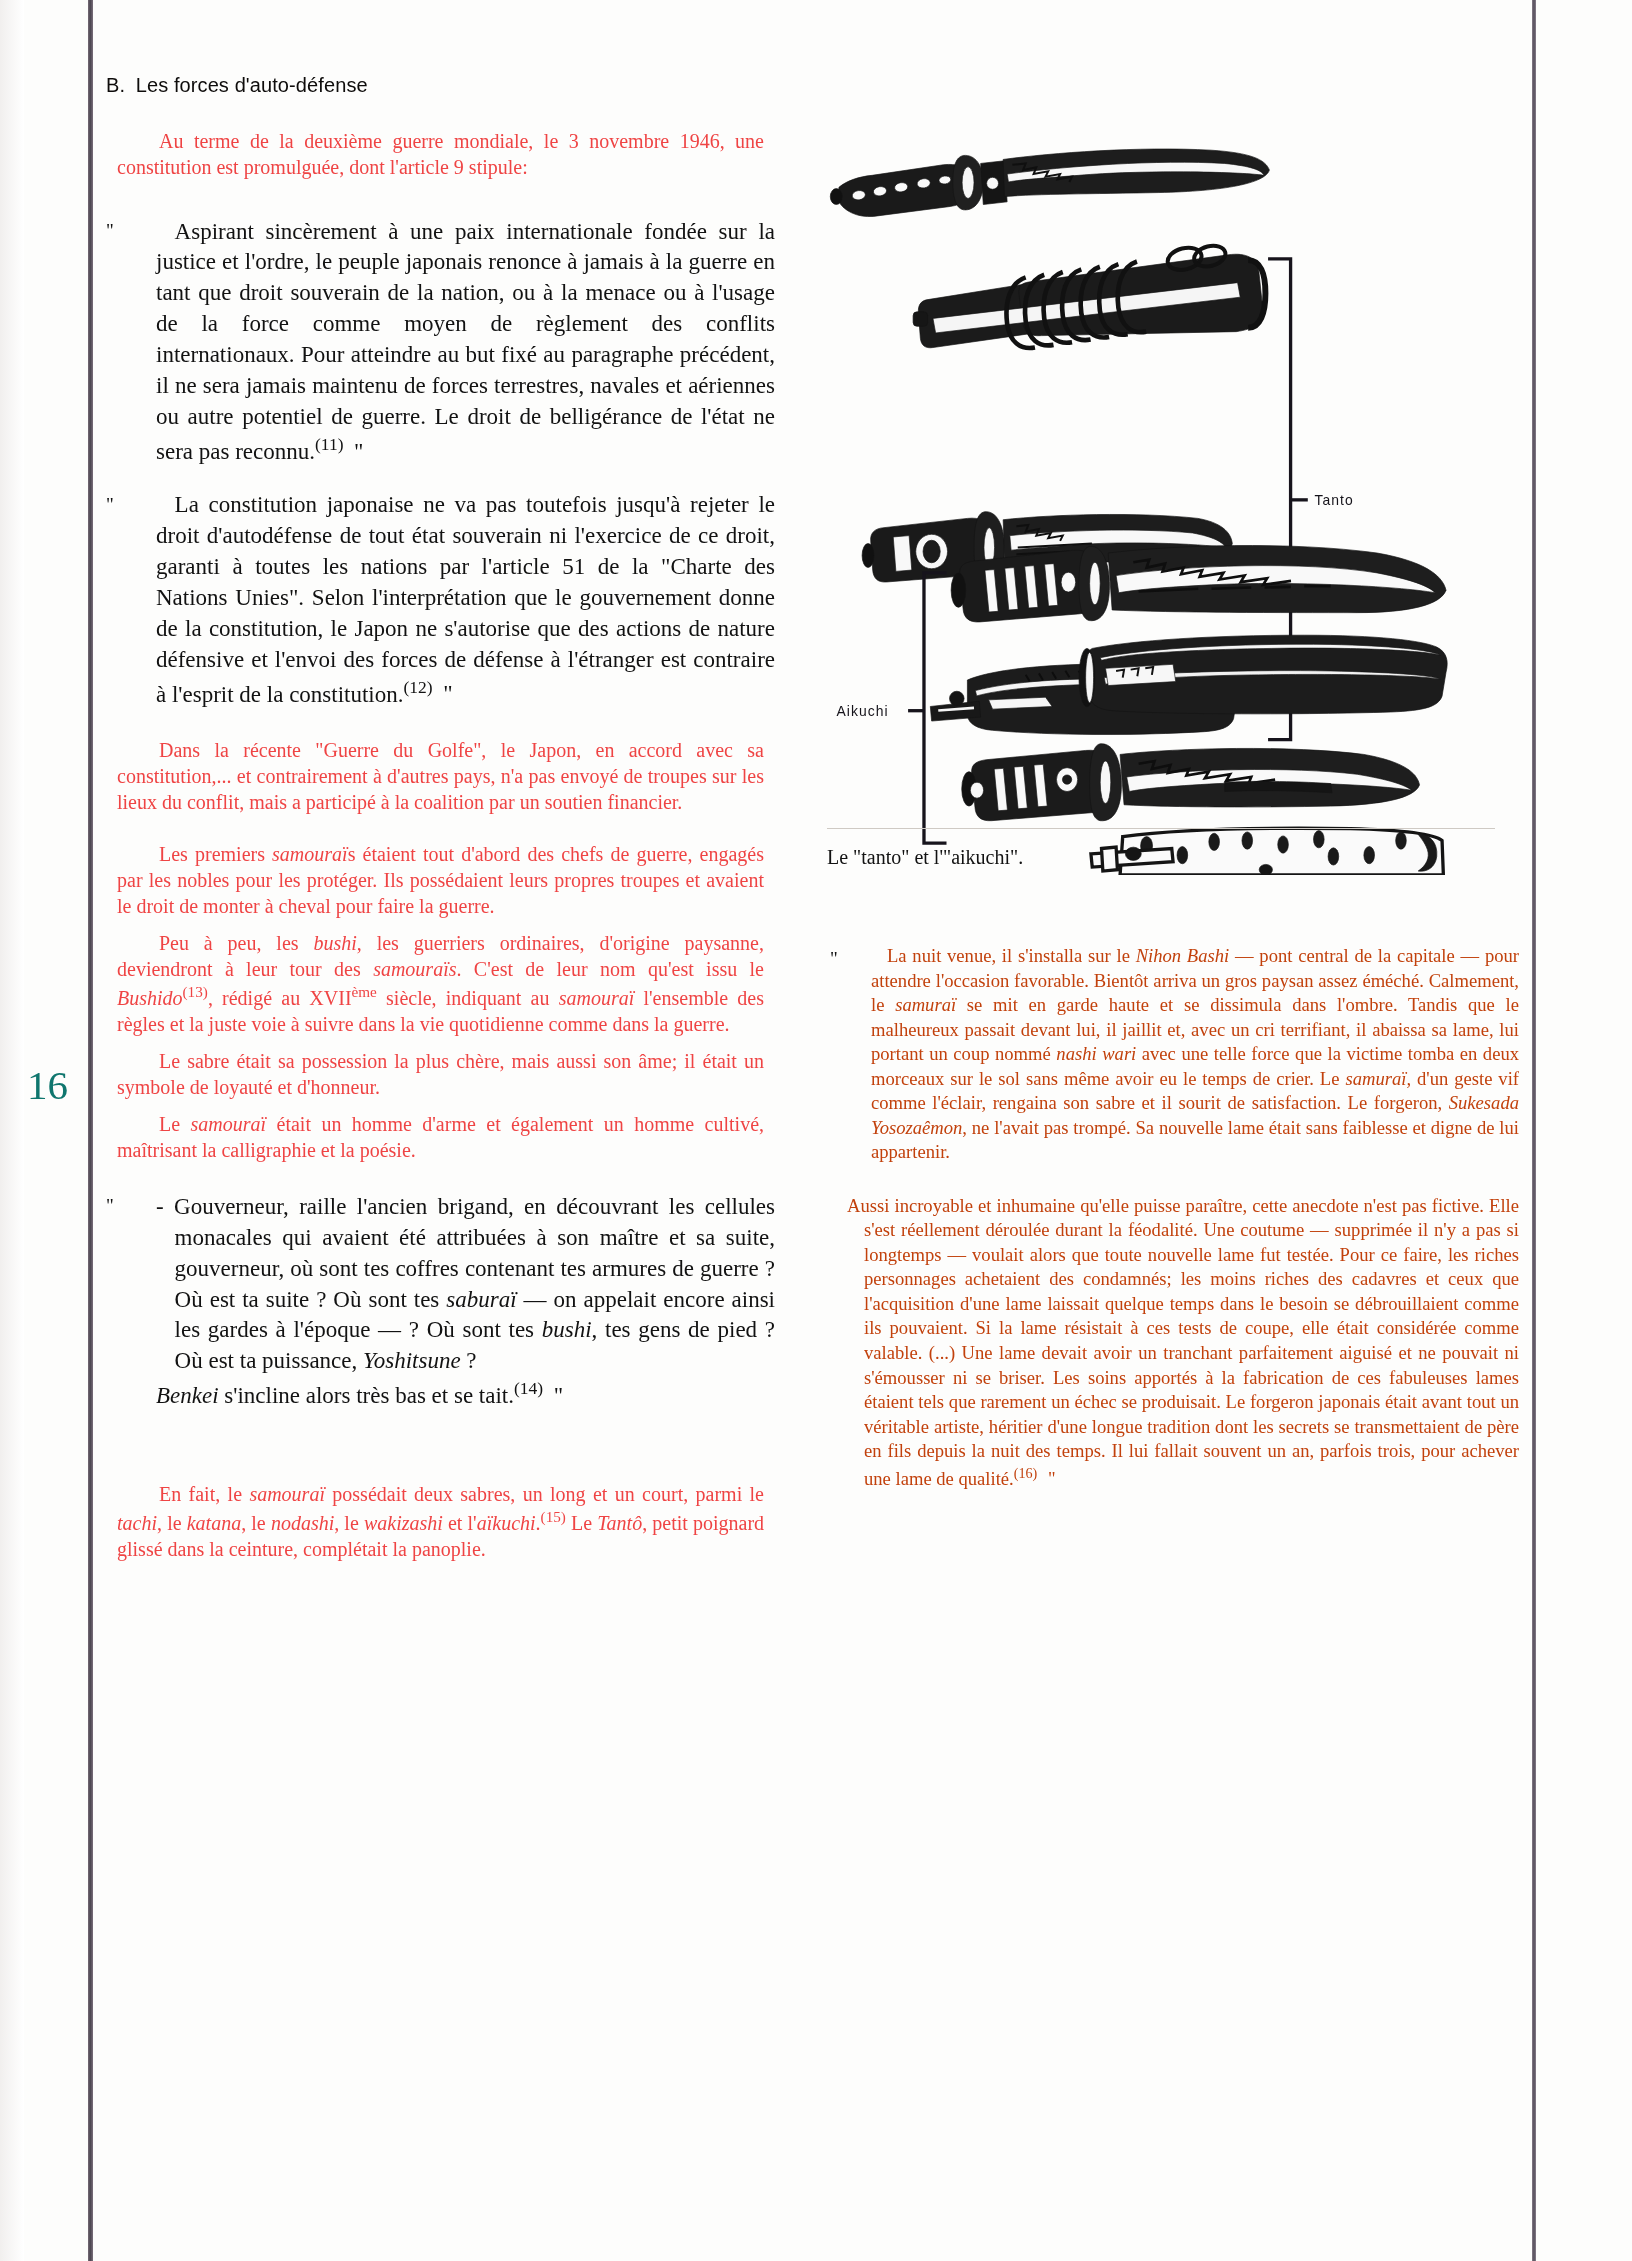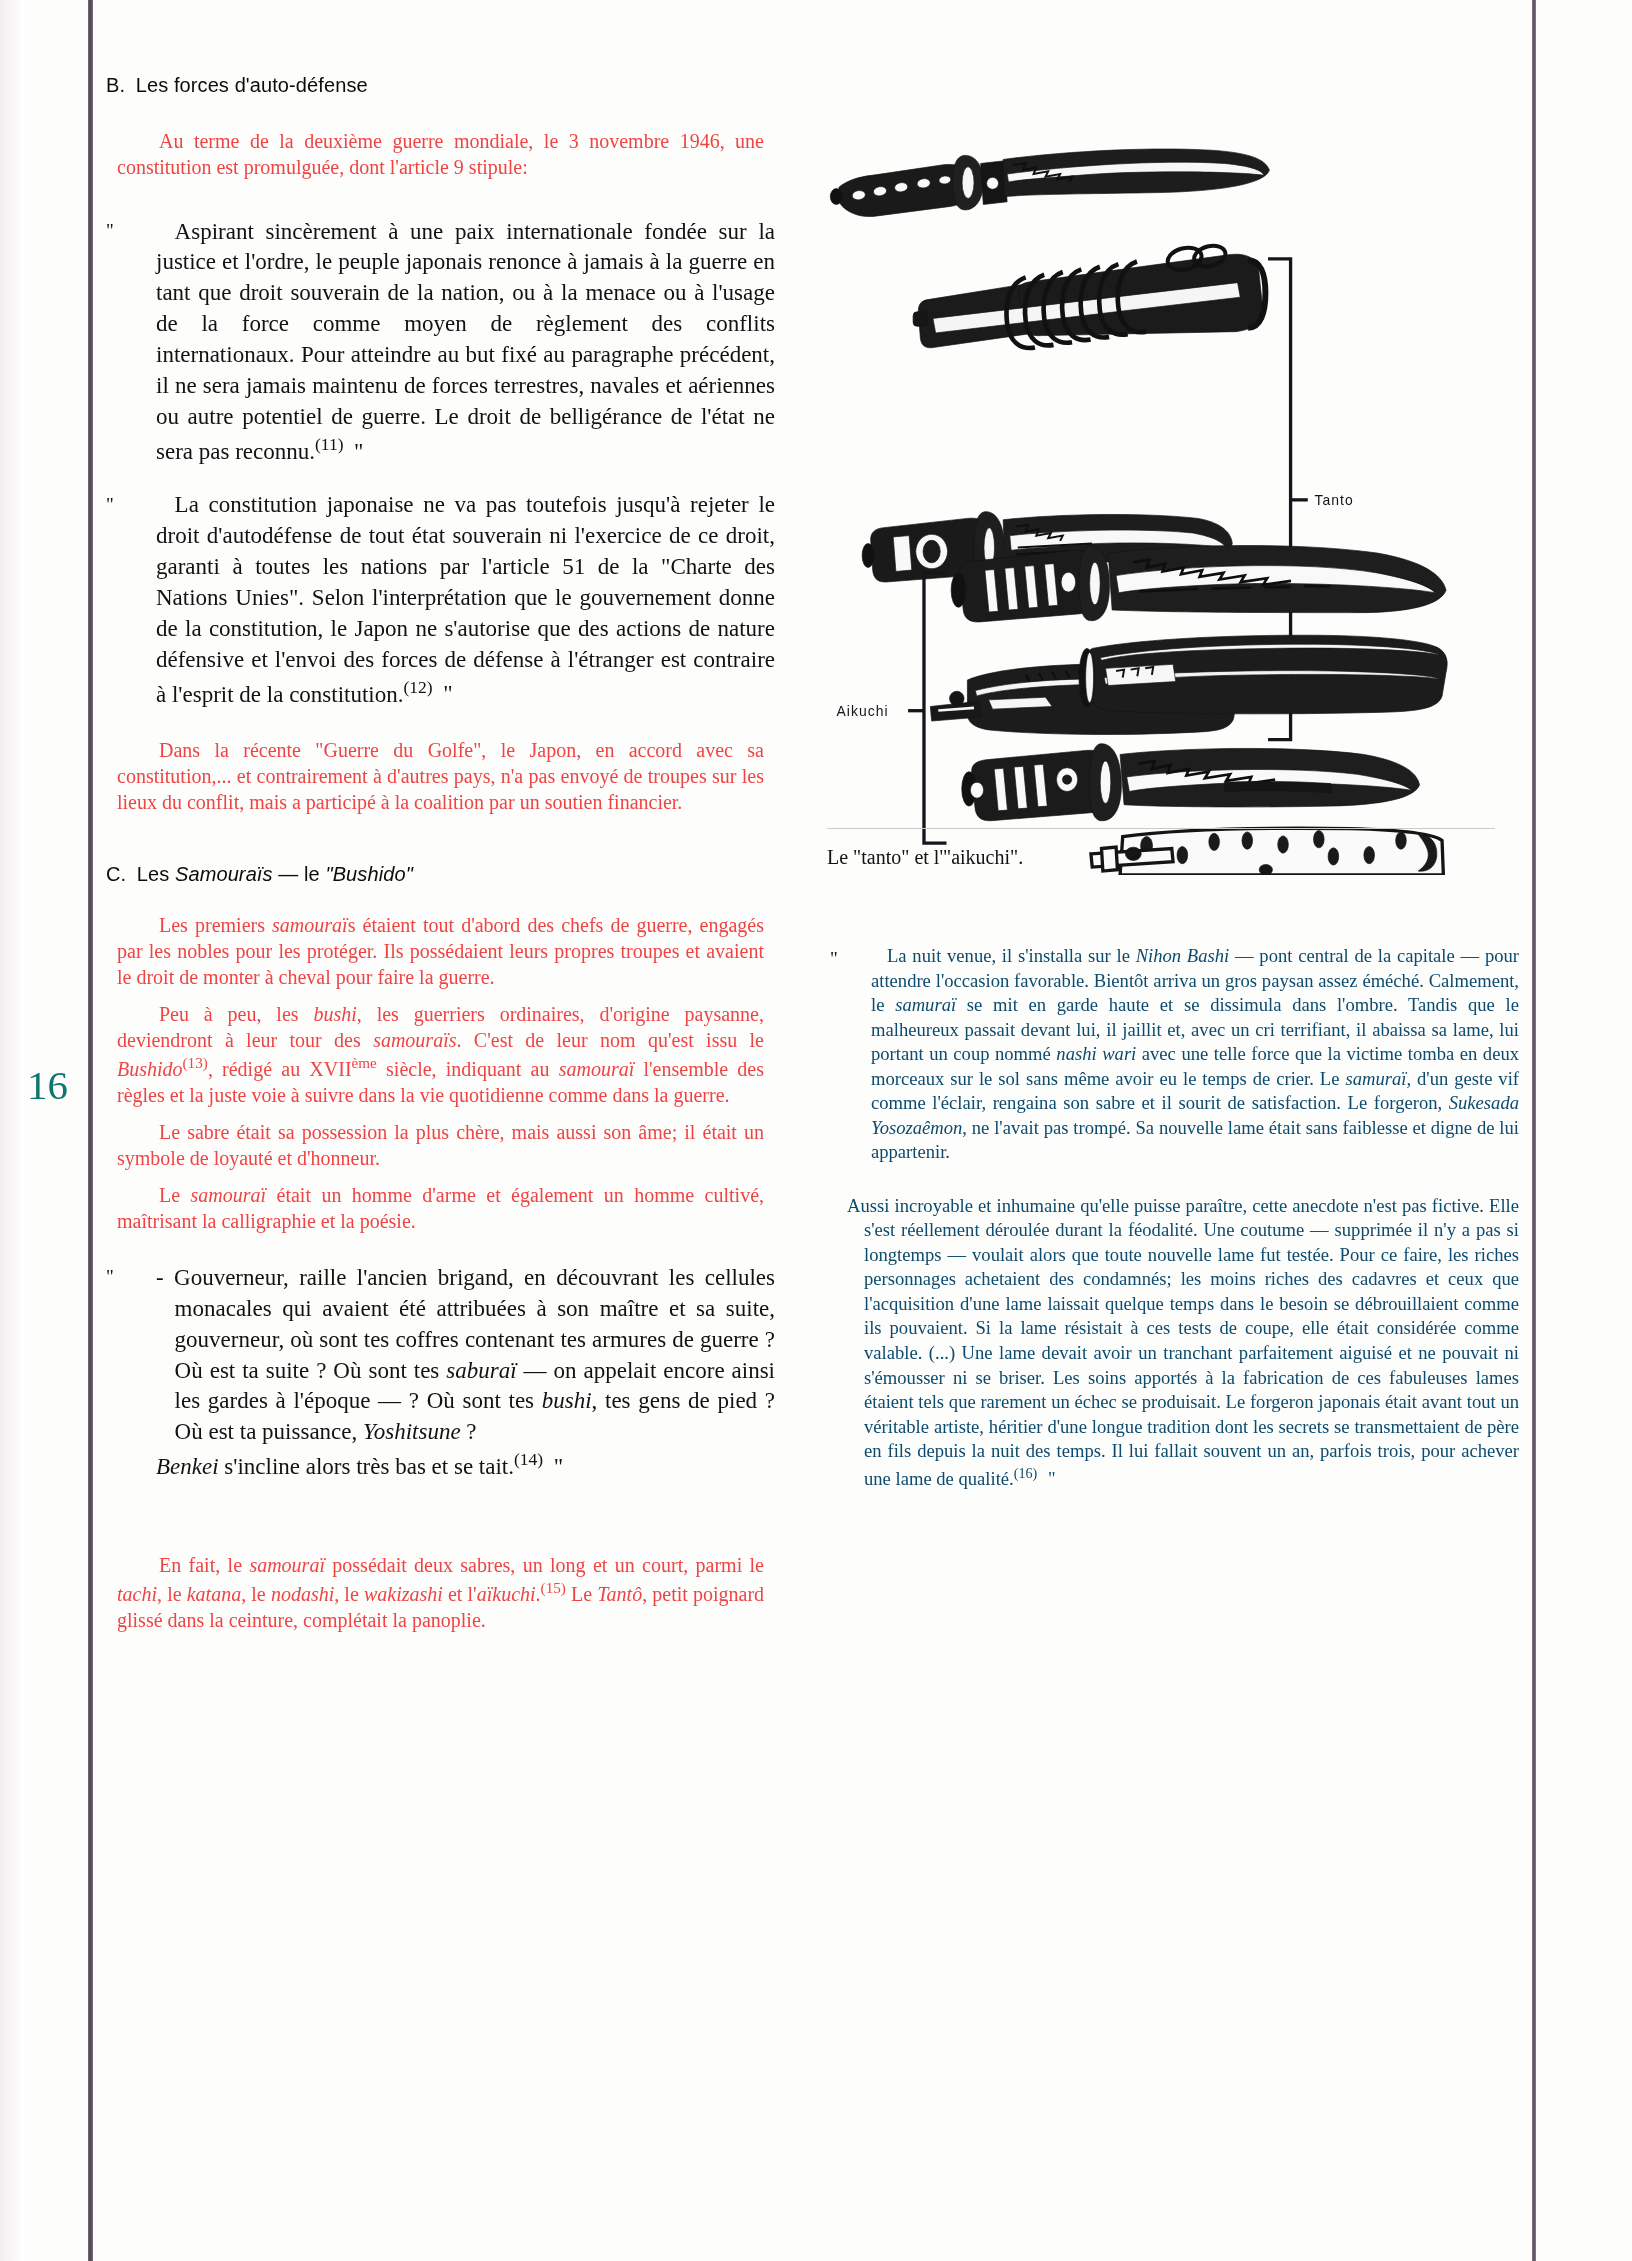--- a/index.html
+++ b/index.html
@@ -109,21 +109,21 @@
   p.quote i { font-style: italic; }
   .sup { font-size: .76em; vertical-align: super; }
   .trail-q { margin-left: 10.6px; }
 
   p.rquote {
     font-size: 18.6px;
     line-height: 1.32;
     text-align: justify;
     margin: 0;
     text-indent: 16px;
-    color: #0c4a6e;
+    color: #c2410c;
   }
   p.rquote i { font-style: italic; }
 
   .fig-caption {
     font-size: 20px;
     color: #121212;
   }
 
   
   .figure {
@@ -165,23 +165,20 @@
       <p class="quote"><span>Aspirant sincèrement à une paix internationale fondée sur la justice et l'ordre, le peuple japonais renonce à jamais à la guerre en tant que droit souverain de la nation, ou à la menace ou à l'usage de la force comme moyen de règlement des conflits internationaux. Pour atteindre au but fixé au paragraphe précédent, il ne sera jamais maintenu de forces terrestres, navales et aériennes ou autre potentiel de guerre. Le droit de belligérance de l'état ne sera pas reconnu.</span><span class="sup">(11)</span><span class="trail-q">"</span></p>
     </div>
 
     <div class="quote-wrap" style="margin-top:22.5px;">
       <span class="qmark">"</span>
       <p class="quote"><span>La constitution japonaise ne va pas toutefois jusqu'à rejeter le droit d'autodéfense de tout état souverain ni l'exercice de ce droit, garanti à toutes les nations par l'article 51 de la "Charte des Nations Unies". Selon l'interprétation que le gouvernement donne de la constitution, le Japon ne s'autorise que des actions de nature défensive et l'envoi des forces de défense à l'étranger est contraire à l'esprit de la constitution.</span><span class="sup">(12)</span><span class="trail-q">"</span></p>
     </div>
 
     <p class="body" style="margin-top:26.5px;">Dans la récente "Guerre du Golfe", le Japon, en accord avec sa constitution,... et contrairement à d'autres pays, n'a pas envoyé de troupes sur les lieux du conflit, mais a participé à la coalition par un soutien financier.</p>
 
-    <div class="section-head" style="margin-top:48px;">
-      <span class="lbl">C.</span><span>Les </span><i>Samouraïs</i><span> — le </span><i>"Bushido"</i>
-    </div>
 
     <p class="body" style="margin-top:26.5px;"><span>Les premiers </span><i>samouraï</i><span>s étaient tout d'abord des chefs de guerre, engagés par les nobles pour les protéger. Ils possédaient leurs propres troupes et avaient le droit de monter à cheval pour faire la guerre.</span></p>
 
     <p class="body"><span>Peu à peu, les </span><i>bushi</i><span>, les guerriers ordinaires, d'origine paysanne, deviendront à leur tour des </span><i>samouraïs</i><span>. C'est de leur nom qu'est issu le </span><i>Bushido</i><span class="sup">(13)</span><span>, rédigé au XVII</span><span class="sup">ème</span><span> siècle, indiquant au </span><i>samouraï</i><span> l'ensemble des règles et la juste voie à suivre dans la vie quotidienne comme dans la guerre.</span></p>
 
     <p class="body">Le sabre était sa possession la plus chère, mais aussi son âme; il était un symbole de loyauté et d'honneur.</p>
 
     <p class="body"><span>Le </span><i>samouraï</i><span> était un homme d'arme et également un homme cultivé, maîtrisant la calligraphie et la poésie.</span></p>
 
     <div class="quote-wrap" style="margin-top:29px;">

